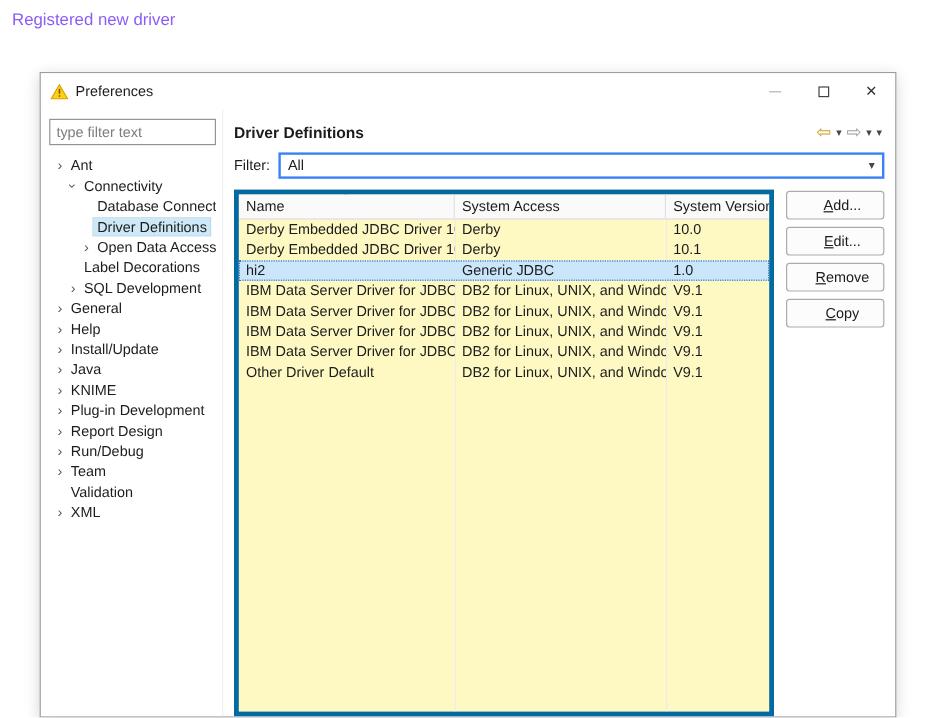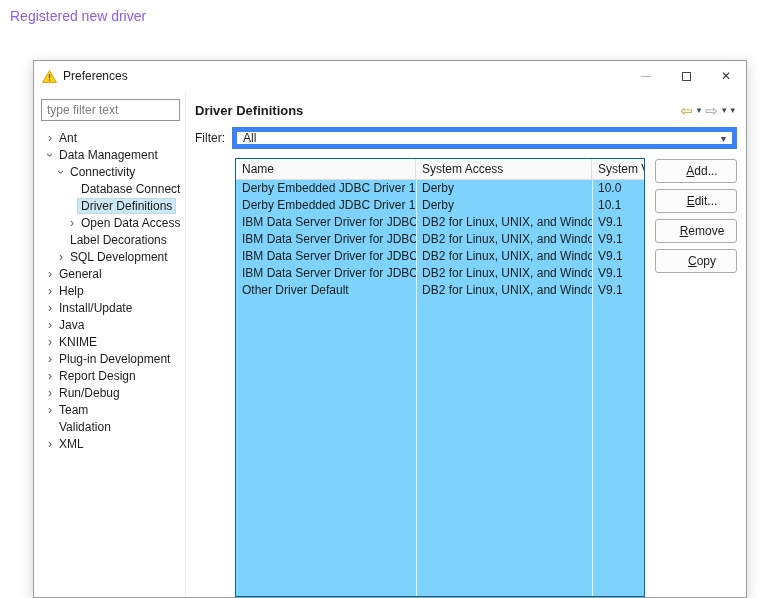--- a/index.html
+++ b/index.html
@@ -52,29 +52,29 @@
   .content-header { display:flex; align-items:center; height:26px; }
   .page-title { font-size:13px; font-weight:bold; }
   .nav-arrows { margin-left:auto; display:flex; align-items:center; gap:4px; padding-right:2px; }
   .nav-back { font-size:15px; color:#c9a227; line-height:1; }
   .nav-fwd  { font-size:15px; color:#9aa0a6; line-height:1; }
   .nav-caret { font-size:9px; color:#44474c; line-height:1; }
 
   .filter-row { display:flex; align-items:center; margin-top:4px; }
   .filter-label { font-size:12px; margin-right:7px; }
   .combo {
-    flex:1; height:22px; border:5px solid #3b82f6; background:#fff;
+    flex:1; height:22px; border:2px solid #3b82f6; background:#fff;
     display:flex; align-items:center; padding:0 6px; font-size:12px; position:relative;
   }
   .combo-caret { margin-left:auto; font-size:10px; color:#44474c; }
 
   .work-area { margin-top:9px; flex:1; display:flex; gap:10px; min-height:0; }
 
   
-  .table { flex:1; border:1px solid #0369a1; background:#7dd3fc; position:relative; overflow:hidden; min-width:0;margin-left:40px; }
+  .table { flex:1; border:4px solid #0369a1; background:#fef9c3; position:relative; overflow:hidden; min-width:0; }
   .t-header {
     display:grid; grid-template-columns:180px 176px 1fr; height:21px;
     background:#fafafa; border-bottom:1px solid #dcdcdc; position:relative; z-index:2;
   }
   .t-hcell {
     font-size:12px; padding:0 0 0 6px; display:flex; align-items:center;
     border-right:1px solid #e0e0e0; position:relative; white-space:nowrap; overflow:hidden; cursor:default;
   }
   .t-hcell.last { border-right:none; }
   .sort-caret { position:absolute; left:50%; top:-2px; transform:translateX(-50%); font-size:10px; color:#555; }
@@ -124,24 +124,20 @@
 
   <div class="dlg-body">
 
     <div class="sidebar">
       <input class="filter-input" type="text" placeholder="type filter text" style="">
       <div class="tree">
           <div class="tree-item" style="padding-left: 3px;">
             <span class="chevron collapsed">›</span>
             <span class="tree-label">Ant</span>
           </div>
-          <div class="tree-item" style="padding-left: 3px;">
-            <span class="chevron expanded">›</span>
-            <span class="tree-label">Data Management</span>
-          </div>
           <div class="tree-item" style="padding-left: 14px;">
             <span class="chevron expanded">›</span>
             <span class="tree-label">Connectivity</span>
           </div>
           <div class="tree-item" style="padding-left: 25px;">
             <span class="chevron leaf"></span>
             <span class="tree-label">Database Connectic</span>
           </div>
           <div class="tree-item selected" style="padding-left: 25px;">
             <span class="chevron leaf"></span>
@@ -248,20 +244,25 @@
               <div class="t-row">
                 <div class="t-cell">Derby Embedded JDBC Driver 10.0...</div>
                 <div class="t-cell">Derby</div>
                 <div class="t-cell">10.0</div>
               </div>
               <div class="t-row">
                 <div class="t-cell">Derby Embedded JDBC Driver 10.1...</div>
                 <div class="t-cell">Derby</div>
                 <div class="t-cell">10.1</div>
               </div>
+              <div class="t-row selected">
+                <div class="t-cell">hi2</div>
+                <div class="t-cell">Generic JDBC</div>
+                <div class="t-cell">1.0</div>
+              </div>
               <div class="t-row">
                 <div class="t-cell">IBM Data Server Driver for JDBC an...</div>
                 <div class="t-cell">DB2 for Linux, UNIX, and Windows</div>
                 <div class="t-cell">V9.1</div>
               </div>
               <div class="t-row">
                 <div class="t-cell">IBM Data Server Driver for JDBC an...</div>
                 <div class="t-cell">DB2 for Linux, UNIX, and Windows</div>
                 <div class="t-cell">V9.1</div>
               </div>

